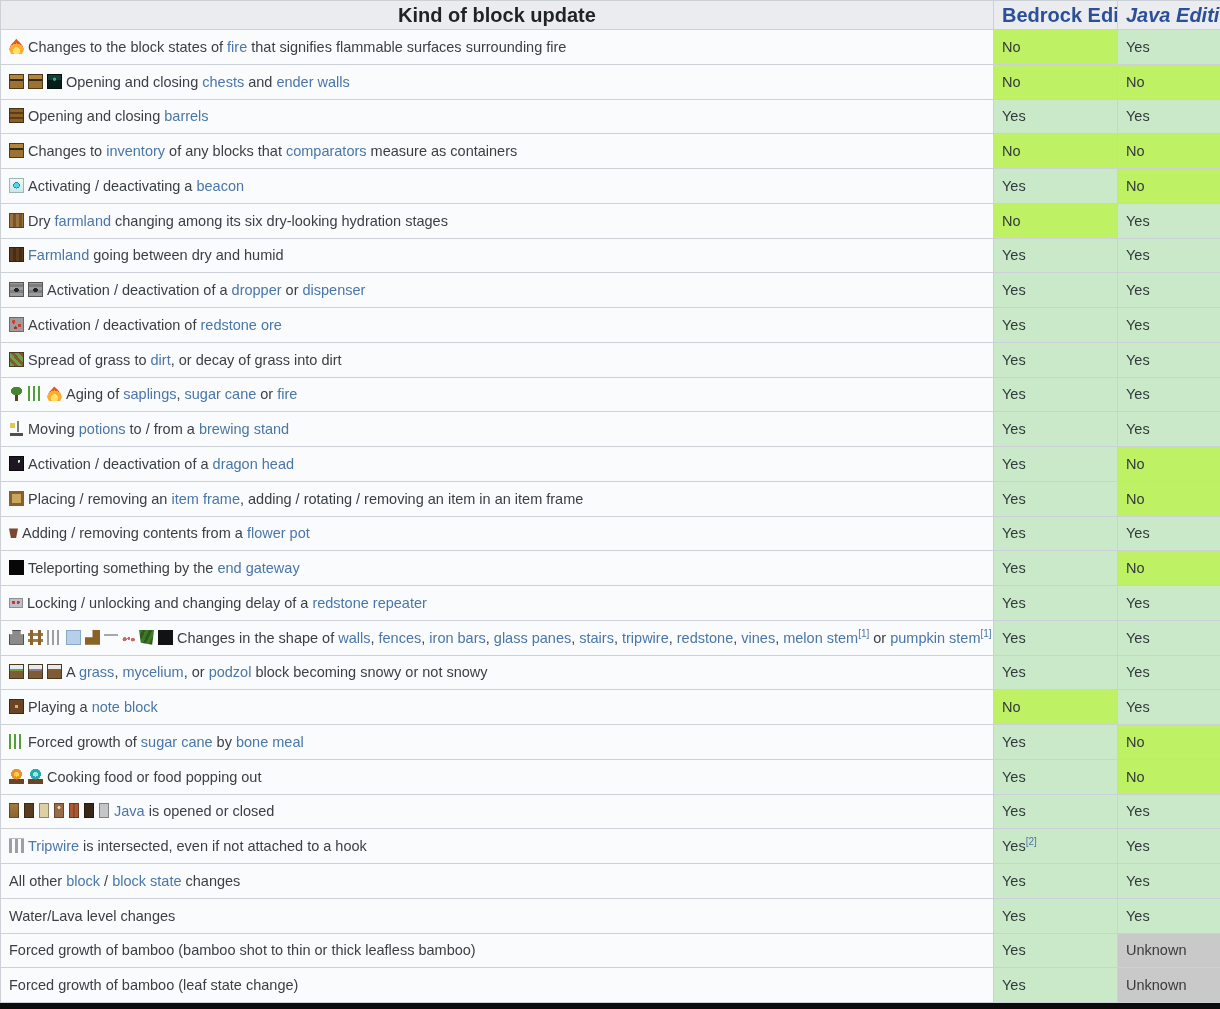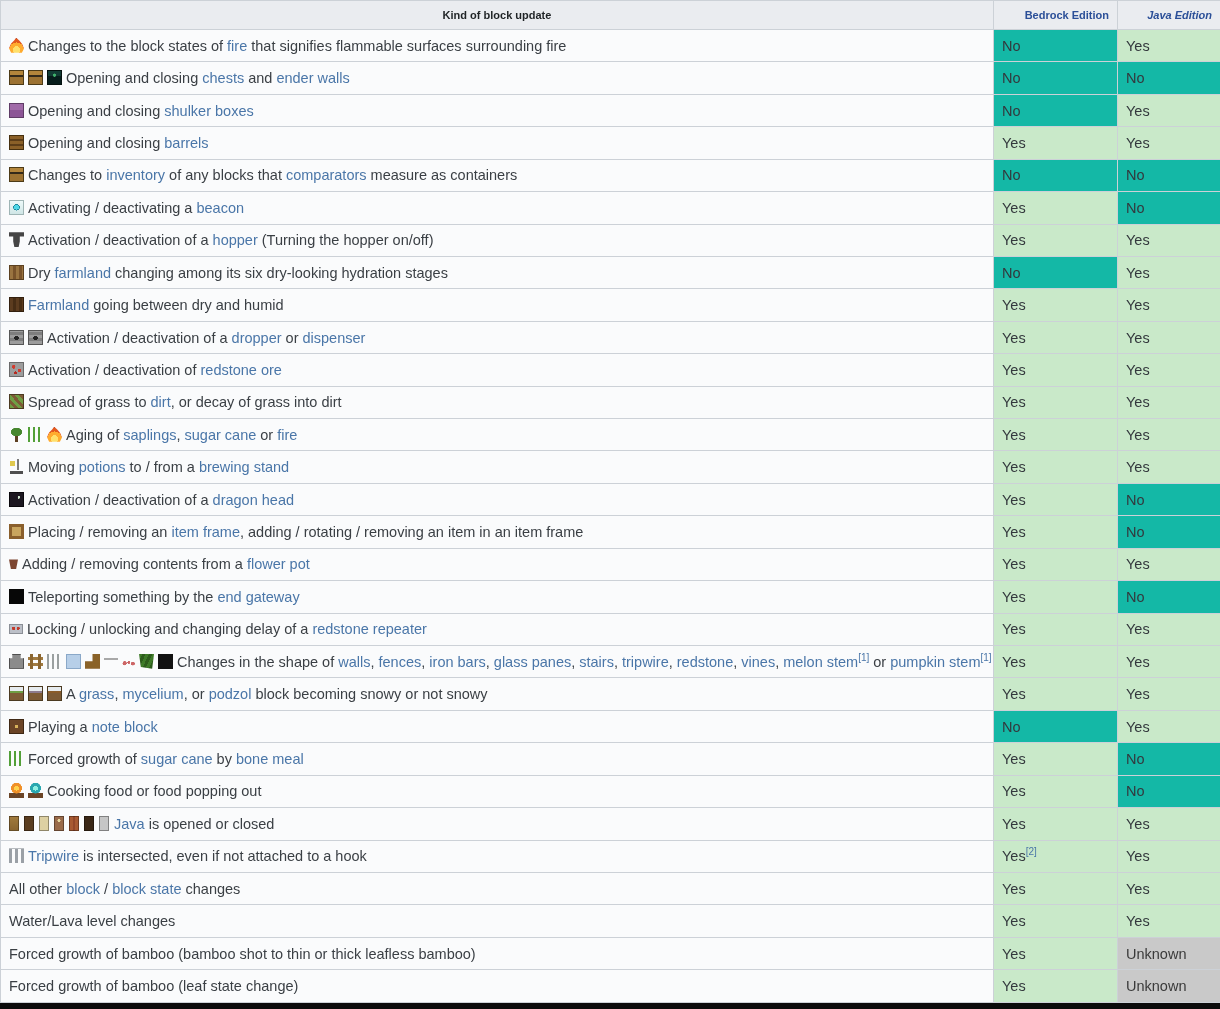--- a/index.html
+++ b/index.html
@@ -6,29 +6,29 @@
   body {
     width:1220px; height:1009px; overflow:hidden; background:#0b0b0b;
     font-family:"Liberation Sans", sans-serif; font-size:14.5px; color:#3a3f44;
   }
   table.updates {
     border-collapse:collapse; table-layout:fixed;
     width:1220px; height:1003px; background:#fafbfc;
   }
   col.c-desc{width:993px;} col.c-bedrock{width:124px;} col.c-java{width:103px;}
   th, td { border:1px solid #ccd1d7; padding:0 8px; vertical-align:middle; overflow:hidden; white-space:nowrap; }
-  thead th { height:28px; background:#eaecf0; font-size:11px; }
+  thead th { height:28px; background:#eaecf0; font-size:20px; }
   th.kind-h { text-align:center; color:#1f2326; }
   th.ed-h { text-align:right; color:#2b4f98; }
   th.ed-h .edlink { color:#2b4f98; text-decoration:none; font-weight:bold; cursor:pointer; }
   th.java-h .edlink { font-style:italic; }
   td.desc { background:#fafbfc; }
   td.val { font-size:14.5px; color:#33383d; }
   td.val.yes { background:#c9e9c9; }
-  td.val.no { background:#14b8a6;margin-left:13px; }
+  td.val.no { background:#bef264;margin-left:13px; }
   td.val.unknown { background:#c9c9c9; color:#3a3a3a; }
   a.wlink { color:#4a76a8; text-decoration:none; cursor:pointer; }
   sup.ref { font-size:10px; color:#4a76a8; line-height:0; cursor:pointer; }
   
   .ic { display:inline-block; width:15px; height:15px; margin-right:4px; vertical-align:-2px; background-repeat:no-repeat; box-sizing:border-box; }
   .ic:last-of-type { margin-right:6px; }
   .ic-fire { background:radial-gradient(circle at 50% 78%, #ffe06a 0 26%, #ffab2e 26% 52%, #e2581e 52% 78%, #c23a12 78% 100%); clip-path:polygon(48% 0,70% 20%,88% 42%,100% 72%,86% 100%,14% 100%,0 70%,14% 38%,34% 18%); }
   .ic-chest, .ic-trapped-chest { background:linear-gradient(#b3853b 0 34%, #33291a 34% 46%, #9c7232 46% 100%); border:1px solid #4d3b17; }
   .ic-ender-chest { background:radial-gradient(circle at 50% 32%, #3fae6a 0 14%, transparent 16%), linear-gradient(#123c34 0 40%, #071d1c 40% 100%); border:1px solid #04110f; }
   .ic-shulker-box { background:linear-gradient(#a06aa8 0 45%, #8c5596 45% 100%); border:1px solid #5f3c66; }
@@ -96,43 +96,33 @@
         <td class="desc"><span class="ic ic-fire"></span><span>Changes to the block states of </span><a class="wlink">fire</a><span> that signifies flammable surfaces surrounding fire</span></td>
         <td class="val no"><span>No</span></td>
         <td class="val yes"><span>Yes</span></td>
       </tr>
       <tr>
         <td class="desc"><span class="ic ic-chest"></span><span class="ic ic-trapped-chest"></span><span class="ic ic-ender-chest"></span><span>Opening and closing </span><a class="wlink">chests</a><span> and </span><a class="wlink">ender walls</a></td>
         <td class="val no"><span>No</span></td>
         <td class="val no"><span>No</span></td>
       </tr>
       <tr>
-        <td class="desc"><span class="ic ic-shulker-box"></span><span>Opening and closing </span><a class="wlink">shulker boxes</a></td>
-        <td class="val no"><span>No</span></td>
-        <td class="val yes"><span>Yes</span></td>
-      </tr>
-      <tr>
         <td class="desc"><span class="ic ic-barrel"></span><span>Opening and closing </span><a class="wlink">barrels</a></td>
         <td class="val yes"><span>Yes</span></td>
         <td class="val yes"><span>Yes</span></td>
       </tr>
       <tr>
         <td class="desc"><span class="ic ic-chest"></span><span>Changes to </span><a class="wlink">inventory</a><span> of any blocks that </span><a class="wlink">comparators</a><span> measure as containers</span></td>
         <td class="val no"><span>No</span></td>
         <td class="val no"><span>No</span></td>
       </tr>
       <tr>
         <td class="desc"><span class="ic ic-beacon"></span><span>Activating / deactivating a </span><a class="wlink">beacon</a></td>
         <td class="val yes"><span>Yes</span></td>
         <td class="val no"><span>No</span></td>
-      </tr>
-      <tr>
-        <td class="desc"><span class="ic ic-hopper"></span><span>Activation / deactivation of a </span><a class="wlink">hopper</a><span> (Turning the hopper on/off)</span></td>
-        <td class="val yes"><span>Yes</span></td>
-        <td class="val yes"><span>Yes</span></td>
       </tr>
       <tr>
         <td class="desc"><span class="ic ic-dry-farmland"></span><span>Dry </span><a class="wlink">farmland</a><span> changing among its six dry-looking hydration stages</span></td>
         <td class="val no"><span>No</span></td>
         <td class="val yes"><span>Yes</span></td>
       </tr>
       <tr>
         <td class="desc"><span class="ic ic-farmland"></span><a class="wlink">Farmland</a><span> going between dry and humid</span></td>
         <td class="val yes"><span>Yes</span></td>
         <td class="val yes"><span>Yes</span></td>

